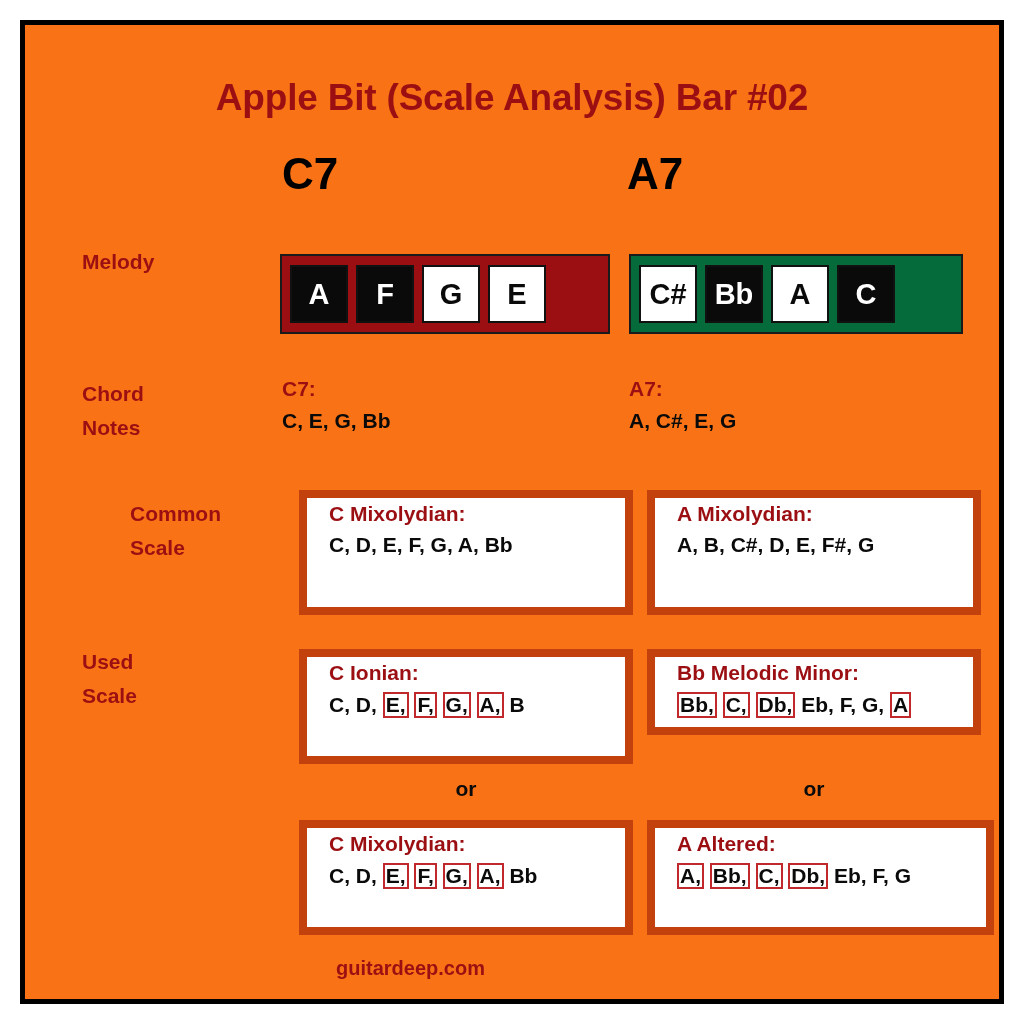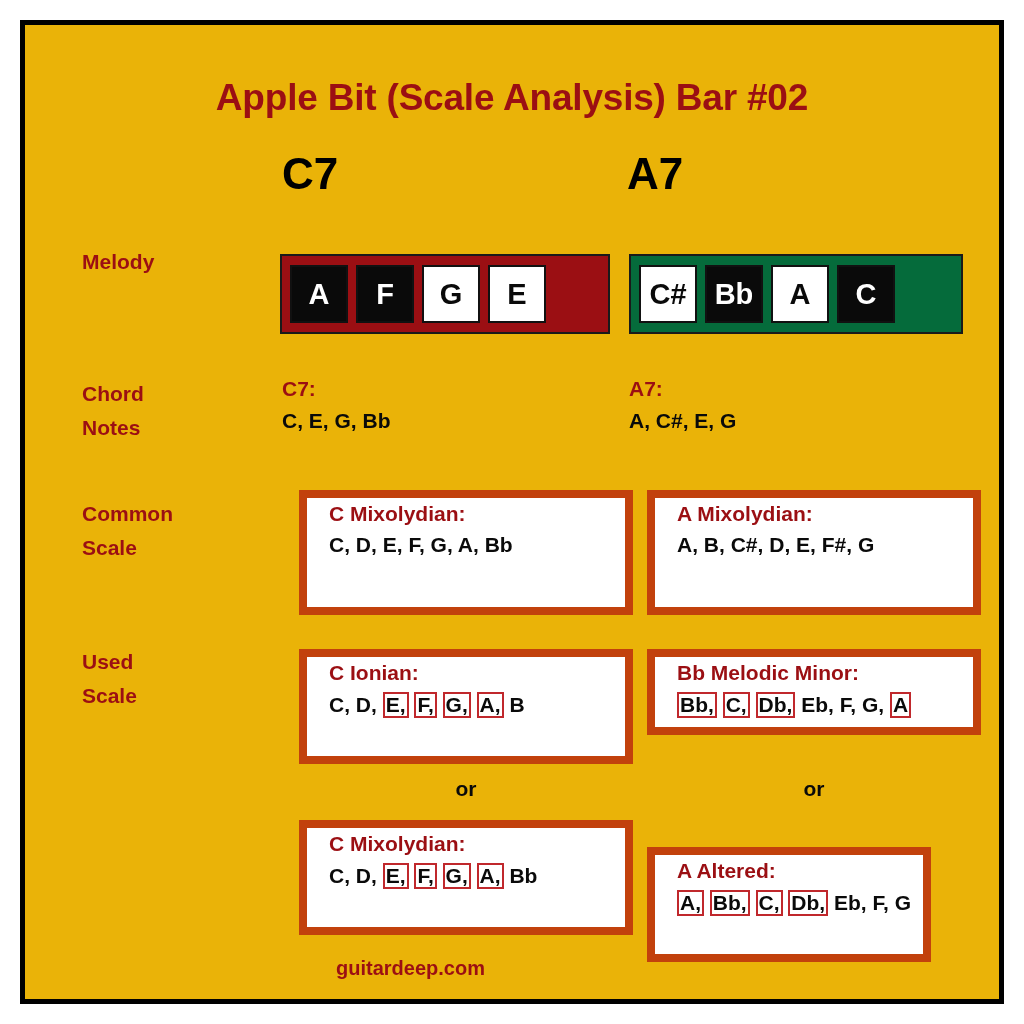--- a/index.html
+++ b/index.html
@@ -15,21 +15,21 @@
   }
 
   
   #poster {
     position: absolute;
     left: 20px;
     top: 20px;
     width: 974px;   
     height: 974px;
     border: 5px solid #000000;
-    background: #eab308;
+    background: #f97316;
     box-sizing: content-box;
   }
 
   
   .title {
     position: absolute;
     left: 0;
     top: 52px;
     width: 974px;
     text-align: center;
@@ -56,21 +56,21 @@
     position: absolute;
     left: 57px;
     width: 200px;
     color: #9b0f13;
     font-size: 21px;
     font-weight: bold;
     line-height: 1.6;
   }
   .row-label.r-melody  { top: 220px; }
   .row-label.r-chord   { top: 352px; }
-  .row-label.r-common  { top: 472px; }
+  .row-label.r-common  { top: 472px; margin-left: 48px; }
   .row-label.r-used    { top: 620px; }
 
   
   .melody-bar {
     position: absolute;
     top: 229px;
     height: 80px;
     border: 2px solid #1a1a1a;
     box-sizing: border-box;
     display: flex;
@@ -154,21 +154,21 @@
   }
 
   
   .scale-box.common-a { left: 274px; top: 465px; width: 334px; height: 125px; }
   .scale-box.common-b { left: 622px; top: 465px; width: 334px; height: 125px; }
   
   .scale-box.used-a1  { left: 274px; top: 624px; width: 334px; height: 115px; }
   .scale-box.used-b1  { left: 622px; top: 624px; width: 334px; height: 86px; }
   
   .scale-box.used-a2  { left: 274px; top: 795px; width: 334px; height: 115px; }
-  .scale-box.used-b2  { left: 622px; top: 822px; width: 284px; height: 115px; }
+  .scale-box.used-b2  { left: 622px; top: 795px; width: 347px; height: 115px; }
 
   
   .or-sep {
     position: absolute;
     top: 752px;
     color: #0a0a0a;
     font-size: 21px;
     font-weight: bold;
     text-align: center;
   }

